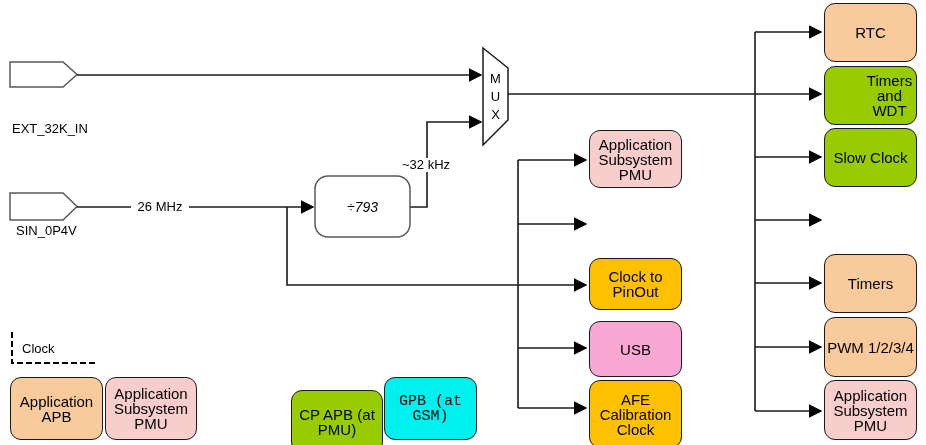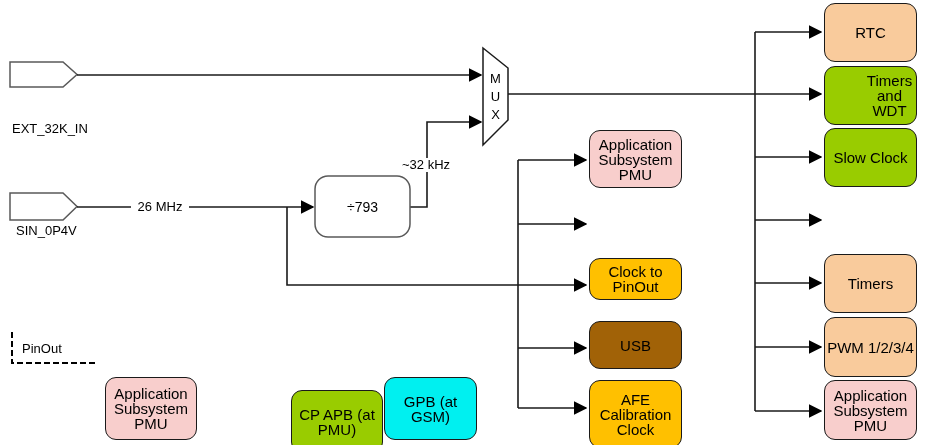--- a/index.html
+++ b/index.html
@@ -20,21 +20,21 @@
   .pad-label{position:absolute;font-size:13px;white-space:nowrap;}
   .legend-title{position:absolute;font-size:13px;left:22px;top:341px;}
   .mux-text{
     position:absolute;left:483px;top:50px;width:25px;height:95px;
     display:flex;align-items:center;justify-content:center;
     writing-mode:vertical-lr;text-orientation:upright;
     font-size:13px;letter-spacing:3px;
   }
   .div-text{
     position:absolute;left:315px;top:176px;width:95px;height:61px;
-    display:flex;align-items:center;justify-content:center;font-size:14px;
+    display:flex;align-items:center;justify-content:center;font-size:14px;font-style:italic;
   }
 </style>
 </head>
 <body>
 
 <div id="canvas">
 
   <svg id="wires" viewBox="0 0 926 445" xmlns="http://www.w3.org/2000/svg">
     <defs>
       <marker id="arr" viewBox="0 0 10 10" refX="9" refY="5" markerWidth="8.5" markerHeight="8.5" orient="auto-start-reverse">
@@ -81,30 +81,31 @@
   <div class="pad-label" style="left:12px;top:92px;margin-top:29px;">EXT_32K_IN</div>
   <div class="pad-label" style="left:16px;top:223px;">SIN_0P4V</div>
 
   <div class="wire-label" style="left:131px;top:200px;width:58px;">26 MHz</div>
   <div class="wire-label" style="left:395px;top:158px;width:62px;">~32 kHz</div>
 
   <div class="div-text">÷793</div>
   <div class="mux-text">MUX</div>
 
   <div class="box" style="left: 589px; top: 130px; height: 58px; background: rgb(248, 206, 204);">Application Subsystem PMU</div>
-  <div class="box" style="left: 589px; top: 258px; height: 42px; background: rgb(255, 192, 0);">Clock to PinOut</div>
-  <div class="box" style="left: 589px; top: 321px; height: 48px; background: #a16207;">USB</div>
+  <div class="box" style="left: 589px; top: 258px; height: 52px; background: rgb(255, 192, 0);">Clock to PinOut</div>
+  <div class="box" style="left: 589px; top: 321px; height: 56px; background: #f9a8d4;">USB</div>
   <div class="box" style="left: 589px; top: 380px; height: 68px; background: rgb(255, 192, 0);">AFE Calibration Clock</div>
 
   <div class="box" style="left: 824px; top: 3px; height: 59px; background: rgb(249, 203, 156);">RTC</div>
   <div class="box" style="left: 824px; top: 66px; height: 59px; background: rgb(153, 204, 0); padding-left: 40px;">Timers and WDT</div>
   <div class="box" style="left: 824px; top: 128px; height: 59px; background: rgb(153, 204, 0);">Slow Clock</div>
   <div class="box" style="left: 824px; top: 254px; height: 59px; background: rgb(249, 203, 156);">Timers</div>
   <div class="box" style="left: 824px; top: 317px; height: 60px; background: rgb(249, 203, 156);">PWM 1/2/3/4</div>
   <div class="box" style="left: 824px; top: 380px; height: 60px; background: rgb(248, 206, 204);">Application Subsystem PMU</div>
 
-  <div class="legend-title">PinOut</div>
+  <div class="legend-title">Clock</div>
 
+  <div class="box" style="left: 10px; top: 377px; height: 63px; background: rgb(249, 203, 156);">Application APB</div>
   <div class="box" style="left: 105px; top: 377px; height: 63px; width: 92px; background: rgb(248, 206, 204);">Application Subsystem PMU</div>
   <div class="box" style="left: 291px; top: 390px; height: 63px; width: 92px; background: rgb(153, 204, 0);">CP APB (at PMU)</div>
-  <div class="box" style="left: 384px; top: 377px; height: 63px; background: rgb(0, 240, 240);">GPB (at GSM)</div>
+  <div class="box" style="left: 384px; top: 377px; height: 63px; background: rgb(0, 240, 240); font-family: Liberation Mono, monospace;">GPB (at GSM)</div>
 
 </div>
 
 </body></html>

